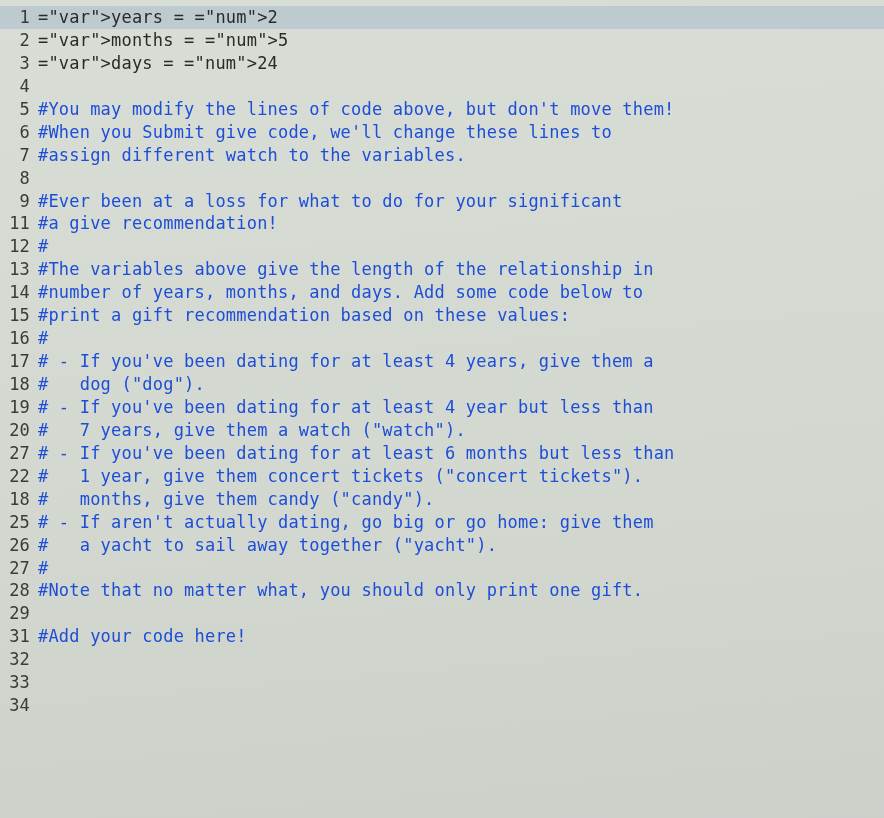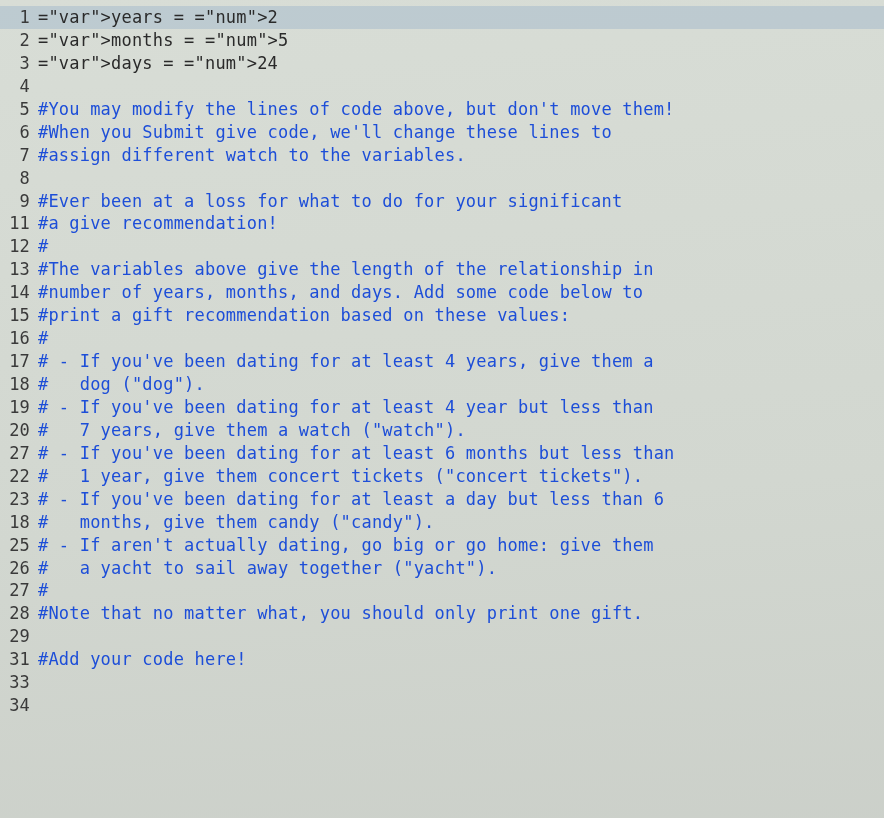--- a/index.html
+++ b/index.html
@@ -67,23 +67,23 @@
     <div class="line"><div class="gutter">13</div><div class="content"><span class="comment">#The variables above give the length of the relationship in</span></div></div>
     <div class="line"><div class="gutter">14</div><div class="content"><span class="comment">#number of years, months, and days. Add some code below to</span></div></div>
     <div class="line"><div class="gutter">15</div><div class="content"><span class="comment">#print a gift recommendation based on these values:</span></div></div>
     <div class="line"><div class="gutter">16</div><div class="content"><span class="comment">#</span></div></div>
     <div class="line"><div class="gutter">17</div><div class="content"><span class="comment"># - If you've been dating for at least 4 years, give them a</span></div></div>
     <div class="line"><div class="gutter">18</div><div class="content"><span class="comment">#   dog ("dog").</span></div></div>
     <div class="line"><div class="gutter">19</div><div class="content"><span class="comment"># - If you've been dating for at least 4 year but less than</span></div></div>
     <div class="line"><div class="gutter">20</div><div class="content"><span class="comment">#   7 years, give them a watch ("watch").</span></div></div>
     <div class="line"><div class="gutter">27</div><div class="content"><span class="comment"># - If you've been dating for at least 6 months but less than</span></div></div>
     <div class="line"><div class="gutter">22</div><div class="content"><span class="comment">#   1 year, give them concert tickets ("concert tickets").</span></div></div>
-    <div class="line"><div class="gutter">23</div><div class="content"><span class="comment"># - If you've been dating for at least a day but less than 6</span></div></div>
     <div class="line"><div class="gutter">18</div><div class="content"><span class="comment">#   months, give them candy ("candy").</span></div></div>
     <div class="line"><div class="gutter">25</div><div class="content"><span class="comment"># - If aren't actually dating, go big or go home: give them</span></div></div>
     <div class="line"><div class="gutter">26</div><div class="content"><span class="comment">#   a yacht to sail away together ("yacht").</span></div></div>
     <div class="line"><div class="gutter">27</div><div class="content"><span class="comment">#</span></div></div>
     <div class="line"><div class="gutter">28</div><div class="content"><span class="comment">#Note that no matter what, you should only print one gift.</span></div></div>
     <div class="line"><div class="gutter">29</div><div class="content"></div></div>
     <div class="line"><div class="gutter">31</div><div class="content"><span class="comment">#Add your code here!</span></div></div>
+    <div class="line"><div class="gutter">32</div><div class="content"></div></div>
     <div class="line"><div class="gutter">33</div><div class="content"></div></div>
     <div class="line"><div class="gutter">34</div><div class="content"></div></div>
   </div>
 
 </body></html>

